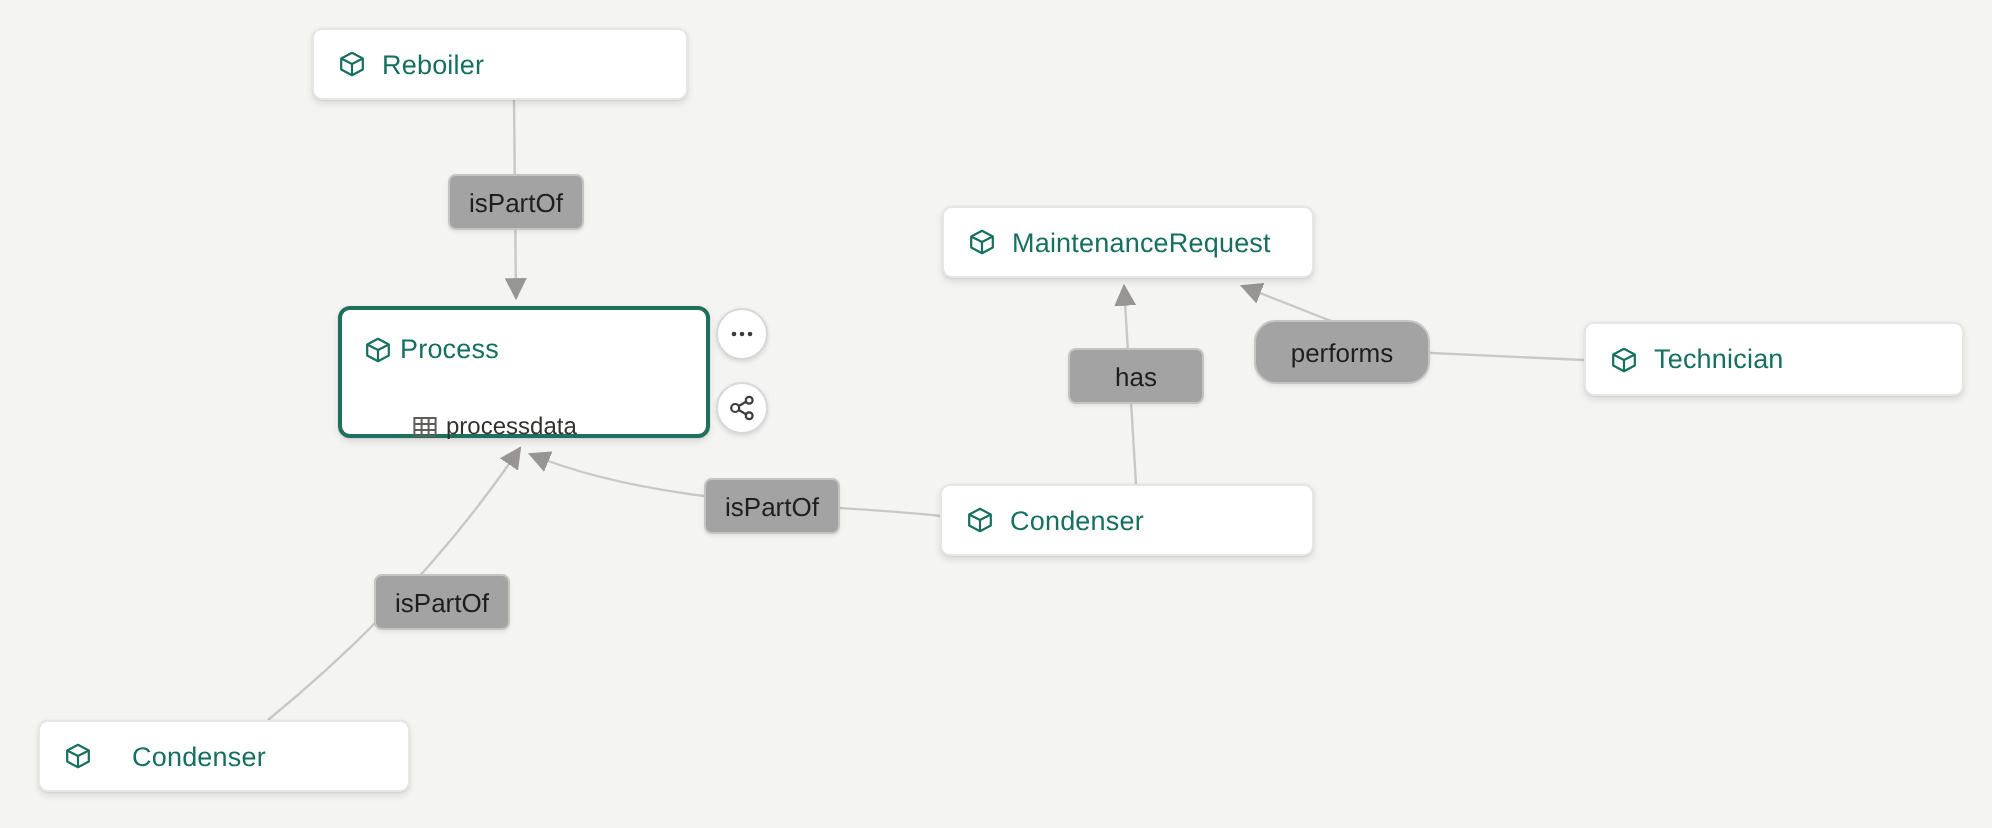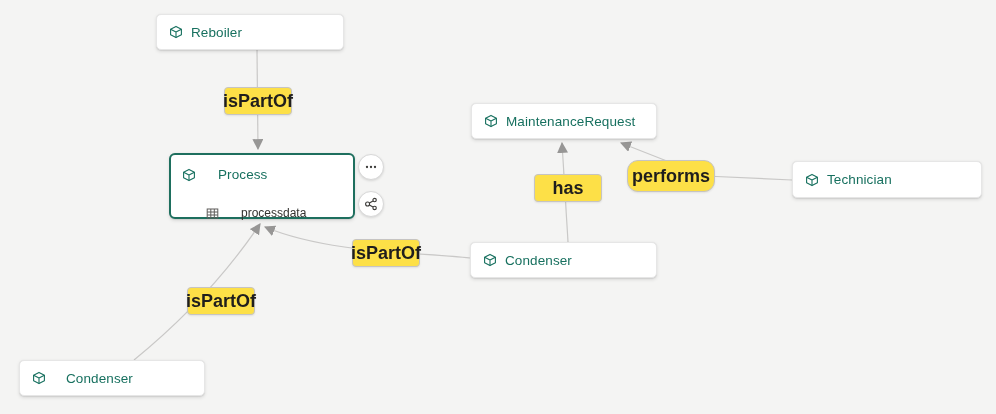--- a/index.html
+++ b/index.html
@@ -23,43 +23,42 @@
     font-size:13.5px;font-weight:400;color:#17705f;letter-spacing:.1px;
     white-space:nowrap;
   }
   .cube{display:flex;align-items:center;flex:0 0 auto;}
 
   
   .node.selected{
     border:2px solid #1e6f5e;border-radius:6px;
     flex-direction:column;align-items:stretch;gap:0;padding:0;
   }
-  .node.selected .nrow{display:flex;align-items:center;gap:22px;padding:12px 11px;}
+  .node.selected .nrow{display:flex;align-items:center;gap:4px;padding:12px 11px;}
   .node.selected .nrow.head{height:33px;}
   .node.selected .nrow.prop{height:28px;margin-left:24px;}
   .ndivider{height:1px;background:#ececec;margin:0;}
   .prop .plabel{font-size:12px;color:#33322f;white-space:nowrap;}
 
   
   .circle-btn{
     position:absolute;width:26px;height:26px;border-radius:50%;
     background:#fff;border:1px solid #d8d8d8;
     box-shadow:0 1px 2.5px rgba(0,0,0,.12);
     display:flex;align-items:center;justify-content:center;
     padding:0;cursor:pointer;
   }
 
   
   .edge-label{
     position:absolute;display:flex;align-items:center;justify-content:center;
-    background:#fde047;border:1px solid #c6c4c2;border-radius:4px;
+    background:#a3a3a3;border:1px solid #c6c4c2;border-radius:4px;
     box-shadow:0 1px 2px rgba(0,0,0,.08);
-    font-size:18px;color:#1f1e1d;box-sizing:border-box;cursor:pointer;
+    font-size:13px;color:#1f1e1d;box-sizing:border-box;cursor:pointer;
     white-space:nowrap;
-    font-weight:bold;
   }
 </style>
 </head>
 <body>
 
 <div class="canvas">
 
   <svg class="edges">
     <defs>
       <marker id="arrow" viewBox="0 0 10 10" refX="9" refY="5" markerWidth="11" markerHeight="11" markerUnits="userSpaceOnUse" orient="auto">

